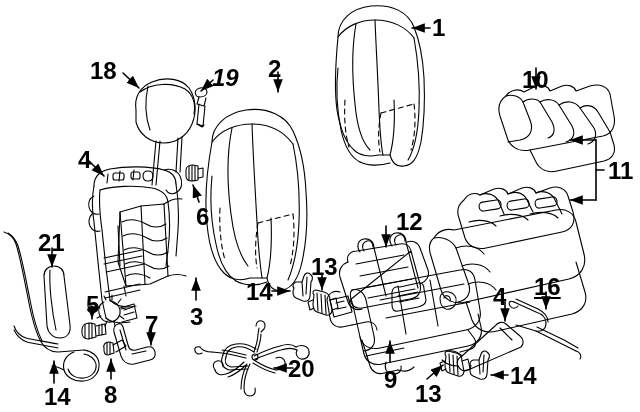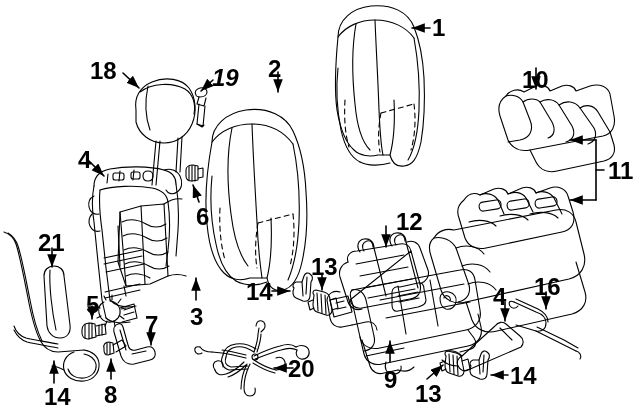--- a/index.html
+++ b/index.html
@@ -380,21 +380,21 @@
   <div class="callout cal-lg" style="left:196px;top:205px;">6</div>
   <div class="callout cal-lg" style="left:145px;top:313px;">7</div>
   <div class="callout cal-lg" style="left:104px;top:383px;">8</div>
   <div class="callout cal-lg" style="left:384px;top:368px;">9</div>
   <div class="callout cal-lg" style="left:522px;top:68px;">10</div>
   <div class="callout cal-lg" style="left:608px;top:159px;">11</div>
   <div class="callout cal-lg" style="left:396px;top:210px;">12</div>
   <div class="callout cal-lg" style="left:311px;top:255px;">13</div>
   <div class="callout cal-lg" style="left:246px;top:280px;">14</div>
   <div class="callout cal-lg" style="left:493px;top:285px;">4</div>
-  <div class="callout cal-lg" style="left:534px;top:275px;">16</div>
+  <div class="callout cal-lg" style="left:534px;top:275px;text-decoration:underline;">16</div>
   <div class="callout cal-lg" style="left:44px;top:385px;">14</div>
   <div class="callout cal-lg" style="left:90px;top:59px;">18</div>
   <div class="callout cal-lg" style="left:212px;top:66px;font-style:italic;">19</div>
   <div class="callout cal-lg" style="left:288px;top:357px;">20</div>
   <div class="callout cal-lg" style="left:38px;top:231px;">21</div>
   <div class="callout cal-lg" style="left:415px;top:382px;">13</div>
   <div class="callout cal-lg" style="left:510px;top:364px;">14</div>
 
 </div>
 

